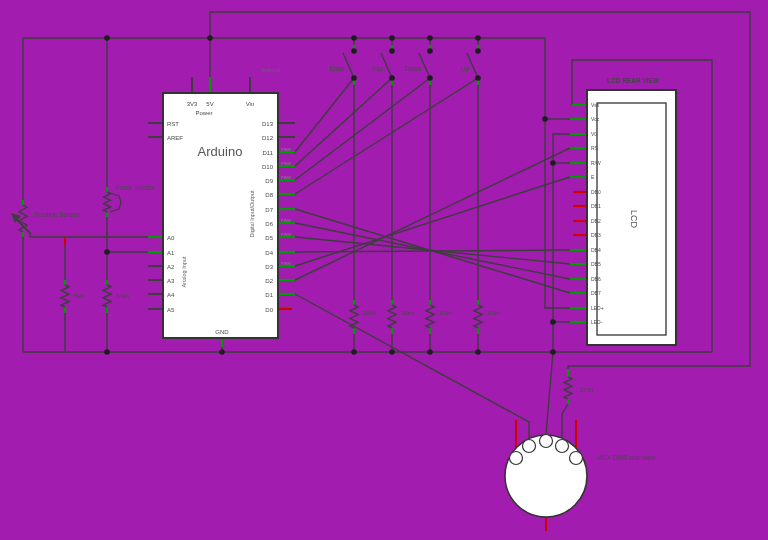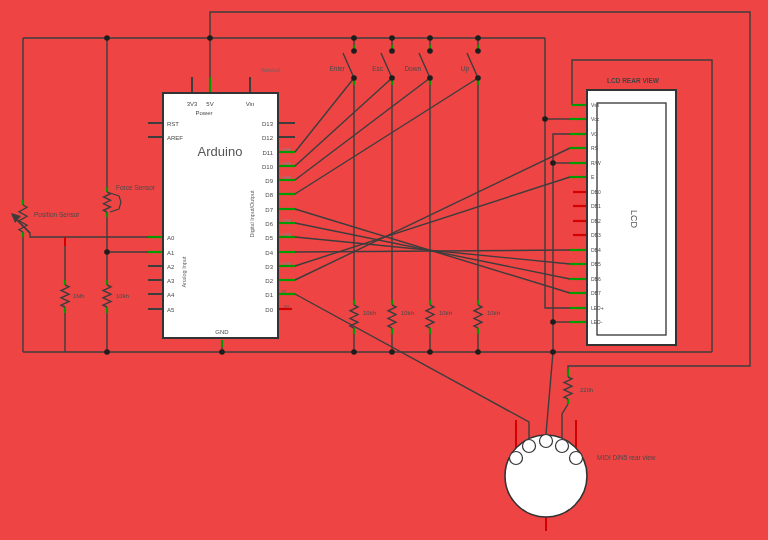--- a/index.html
+++ b/index.html
@@ -1,16 +1,16 @@
 <!DOCTYPE html>
 <html><head>
 <meta charset="utf-8">
 <style>
   html,body{margin:0;padding:0;background:#fff;}
-  #stage{width:768px;height:540px;position:relative;background:#ef4444;overflow:hidden;
+  #stage{width:768px;height:540px;position:relative;background:#a21caf;overflow:hidden;
          font-family:"Liberation Sans", sans-serif;}
   svg{display:block;}
   text{font-family:"Liberation Sans", sans-serif;}
 </style>
 </head>
 <body>
 
 <div id="stage">
   <svg id="schematic" width="768" height="540" viewBox="0 0 768 540" xmlns="http://www.w3.org/2000/svg">
       <polyline points="210,38 210,12 750,12 750,366 568,366 568,369" fill="none" stroke="#3d3d3d" stroke-width="1.4"></polyline>

